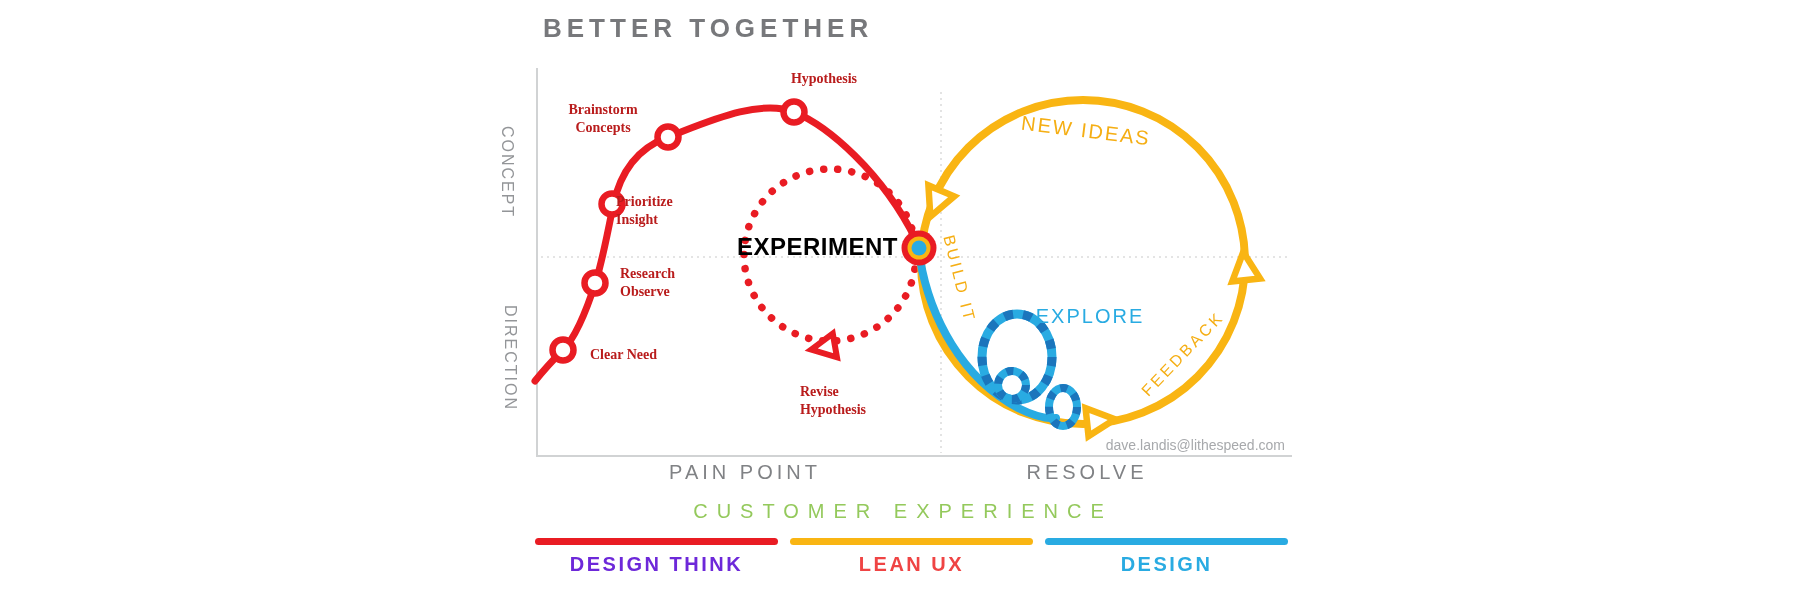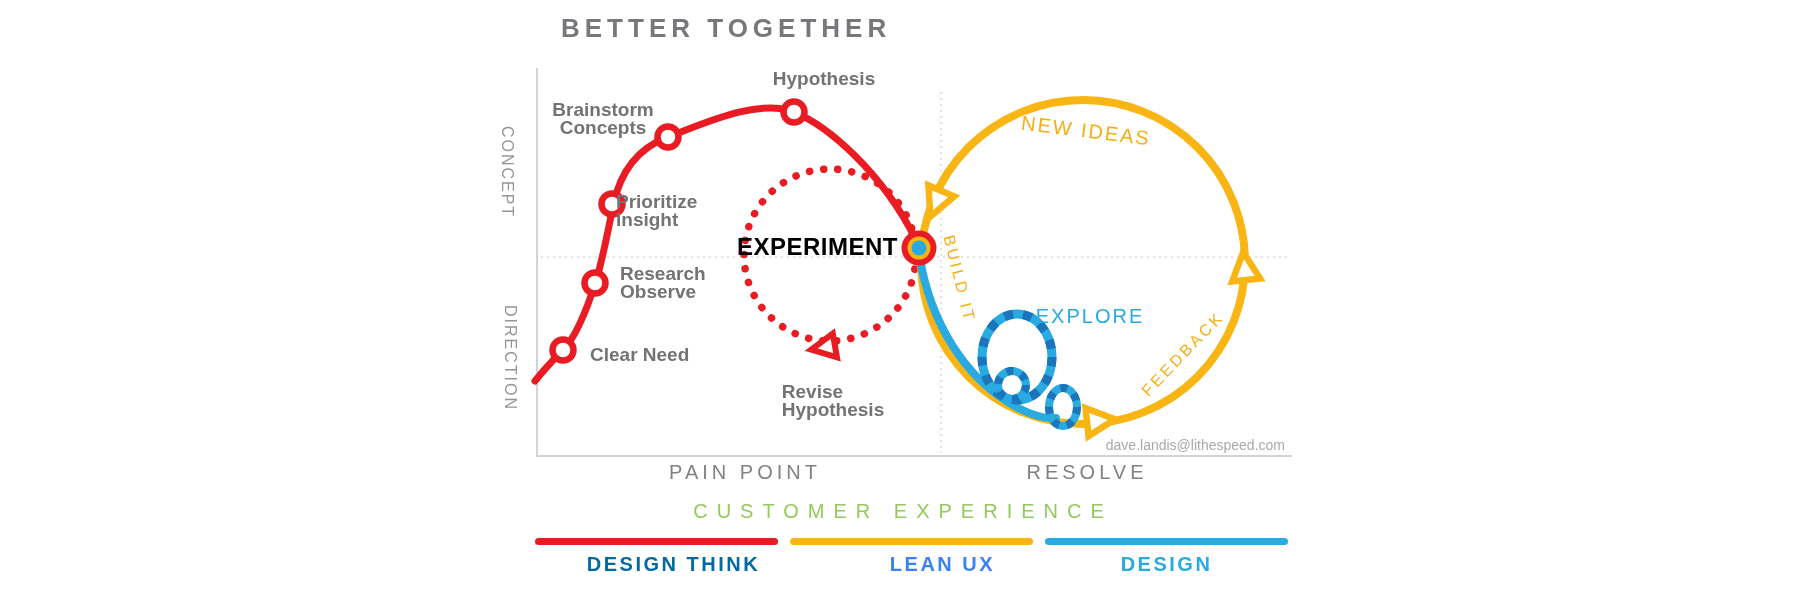--- a/index.html
+++ b/index.html
@@ -1,22 +1,22 @@
 <!DOCTYPE html>
 <html><head>
 <meta charset="utf-8">
 <style>
   html,body{margin:0;padding:0;background:#fff;}
   .canvas{position:relative;width:1800px;height:600px;background:#ffffff;overflow:hidden;
           font-family:"Liberation Sans", sans-serif;}
   svg{position:absolute;left:0;top:0;}
   .lbl{position:absolute;white-space:pre;}
   .center{transform:translate(-50%,-50%);}
-  .title{color:#77787b;font-size:26px;font-weight:bold;letter-spacing:5px;margin-left:18px;}
-  .red-lbl{color:#737373;font-size:19px;font-weight:600;line-height:18px;}
+  .title{color:#77787b;font-size:26px;font-weight:bold;letter-spacing:5px;}
+  .red-lbl{color:#b91c1c;font-size:14px;font-weight:600;line-height:18px;font-family:Liberation Serif, serif;}
   .red-caps{color:#000000;font-size:24px;font-weight:600;letter-spacing:0.5px;}
   .side-axis{color:#939598;font-size:16px;letter-spacing:2px;}
   .gray-axis{color:#808285;font-size:20px;letter-spacing:4px;}
   .green-axis{color:#94c95c;font-size:20px;letter-spacing:9px;}
   .yellow-lbl{color:#f5ae13;}
   .blue-lbl{color:#29abe2;}
   .credit{color:#a7a9ac;font-size:14px;}
   .legend-line{position:absolute;height:7px;border-radius:4px;top:538px;width:243px;}
   .legend-lbl{position:absolute;top:553px;font-size:20px;letter-spacing:2.5px;font-weight:600;
               width:243px;text-align:center;}
@@ -101,18 +101,18 @@
   <div class="lbl credit" style="left:1285px;top:437px;transform:translate(-100%,0);">dave.landis@lithespeed.com</div>
 
   <div class="lbl gray-axis center" style="left:745px;top:472px;">PAIN POINT</div>
   <div class="lbl gray-axis center" style="left:1087px;top:472px;">RESOLVE</div>
   <div class="lbl green-axis center" style="left:903px;top:511px;">CUSTOMER EXPERIENCE</div>
 
   <div>
     <div class="legend-line" style="left:535px;background:#e91c23;"></div>
     <div class="legend-line" style="left:790px;background:#f9b513;"></div>
     <div class="legend-line" style="left:1045px;background:#29abe2;"></div>
-    <div class="legend-lbl" style="left:552px;color:#0369a1;">DESIGN THINK</div>
-    <div class="legend-lbl" style="left:821px;color:#3b82f6;">LEAN UX</div>
+    <div class="legend-lbl" style="left:535px;color:#6d28d9;">DESIGN THINK</div>
+    <div class="legend-lbl" style="left:790px;color:#ef4444;">LEAN UX</div>
     <div class="legend-lbl" style="left:1045px;color:#29abe2;">DESIGN</div>
   </div>
 
 </div>
 
 </body></html>

